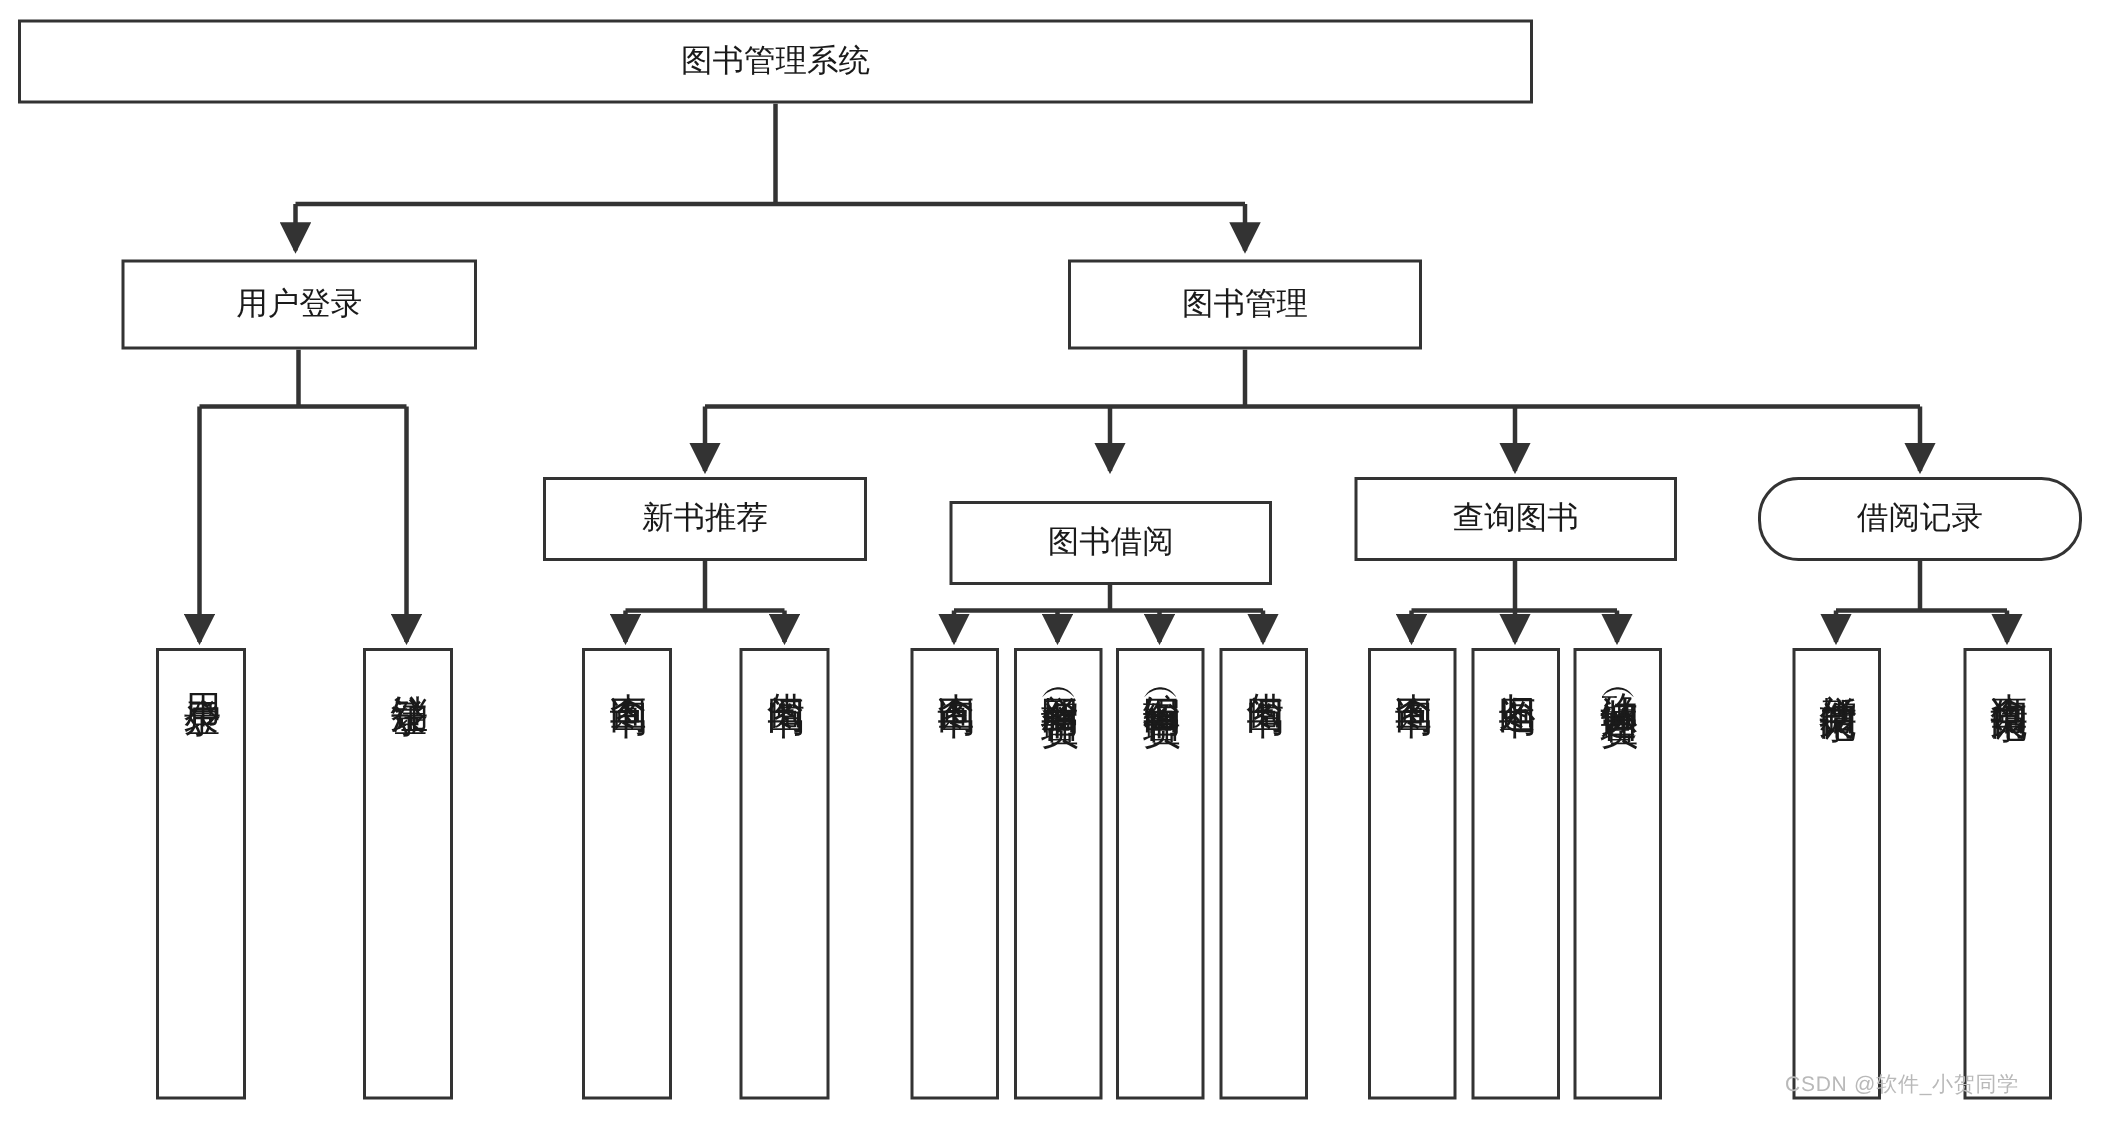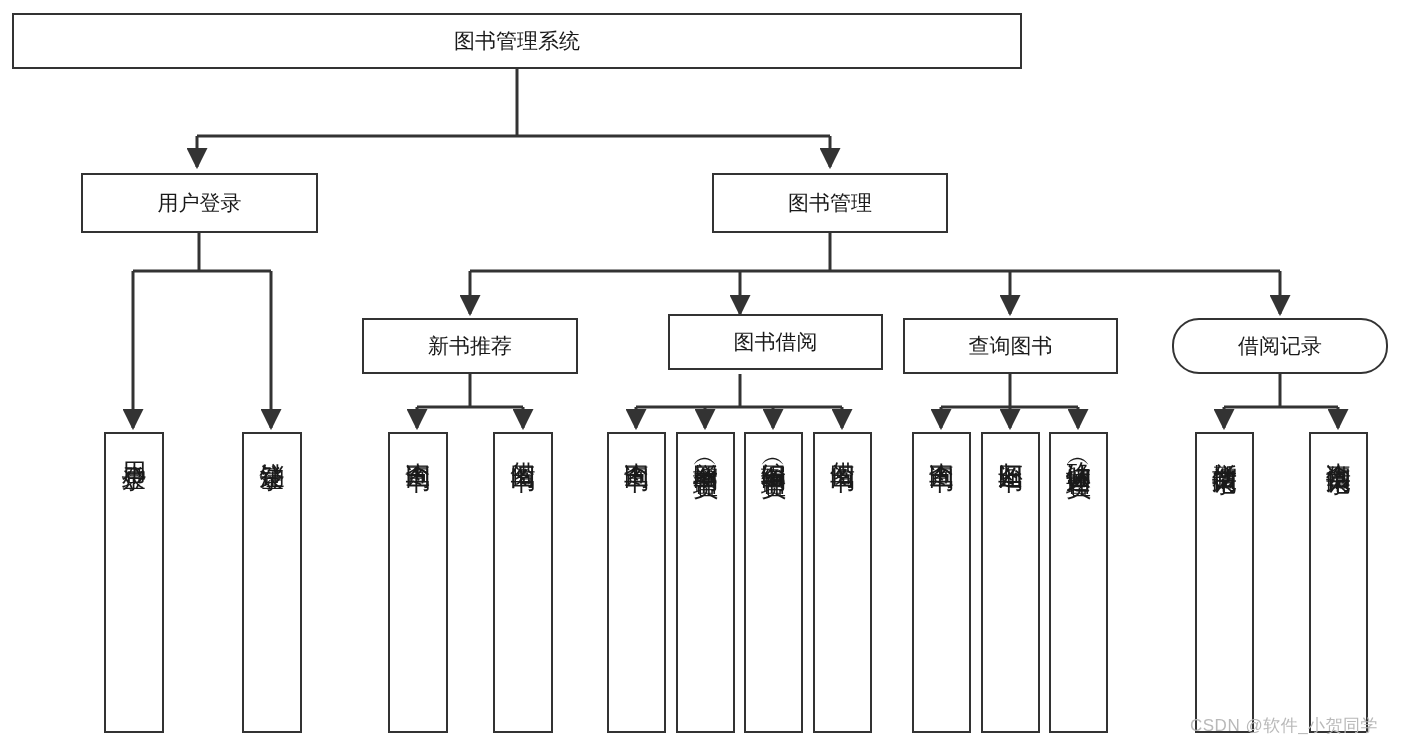--- a/index.html
+++ b/index.html
@@ -51,21 +51,21 @@
     writing-mode: vertical-rl;
     text-orientation: upright;
     font-size: 25px;
     letter-spacing: 2px;
     line-height: 1;
   }
   #watermark {
     position: absolute;
     left: 1190px;
     top: 714px;
-    font-size: 17px;
+    font-size: 14px;
     color: #b9b9b9;
     letter-spacing: 0.5px;
     white-space: nowrap;
     pointer-events: none;
   }
 </style>
 </head>
 <body>
 
 <div id="canvas">
@@ -128,21 +128,21 @@
   <div class="node-box horiz" style="left:81px; top:173px; width:237px; height:60px;">
     <span class="node-label">用户登录</span>
   </div>
   <div class="node-box horiz" style="left:362px; top:318px; width:216px; height:56px;">
     <span class="node-label">新书推荐</span>
   </div>
 
   <div class="node-box horiz" style="left:712px; top:173px; width:236px; height:60px;">
     <span class="node-label">图书管理</span>
   </div>
-  <div class="node-box horiz" style="left:633px; top:314px; width:215px; height:56px;margin-left:35px;">
+  <div class="node-box horiz" style="left:633px; top:334px; width:215px; height:56px;">
     <span class="node-label">图书借阅</span>
   </div>
   <div class="node-box horiz" style="left:903px; top:318px; width:215px; height:56px;">
     <span class="node-label">查询图书</span>
   </div>
   <div class="node-box horiz" style="left:1172px; top:318px; width:216px; height:56px;border-radius:27px;">
     <span class="node-label">借阅记录</span>
   </div>
 
   <div class="node-box vert" style="left:104px; top:432px; width:60px; height:301px;">

